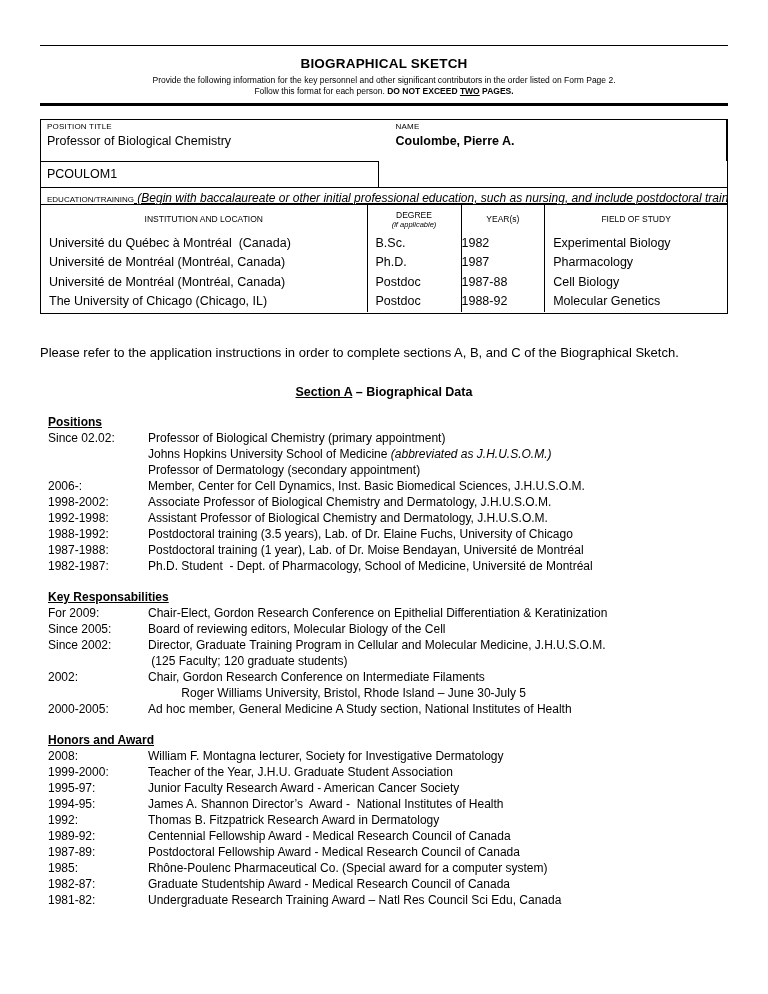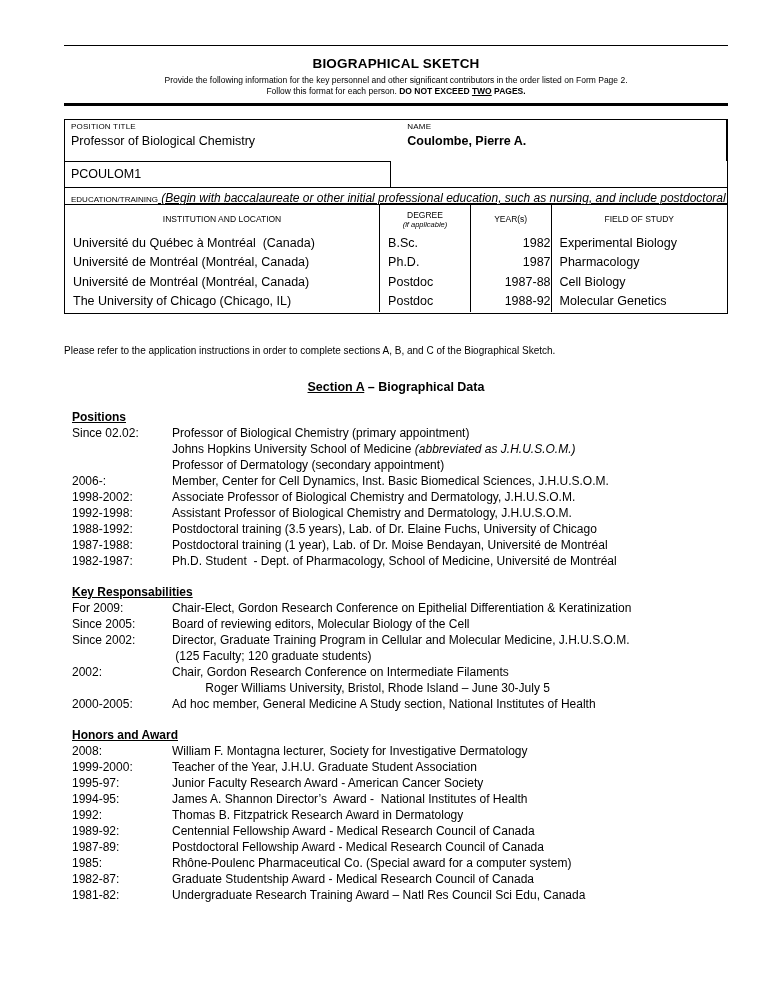--- a/index.html
+++ b/index.html
@@ -1,21 +1,21 @@
 <!DOCTYPE html>
 <html><head>
 <meta charset="utf-8">
 <style>
   * { box-sizing: border-box; }
   html, body { margin: 0; padding: 0; background: #ffffff; }
   .page {
     width: 768px; height: 994px; background: #ffffff; color: #000;
     font-family: "Liberation Sans", sans-serif; position: relative; overflow: hidden;
   }
-  .content { padding: 0 40px; margin-left: 24px; }
+  .content { padding: 0 40px; }
   .rule-top { border-top: 1.5px solid #000; margin-top: 45px; }
   .doc-title { text-align: center; font-size: 13.5px; font-weight: bold; margin-top: 10px; letter-spacing: 0.2px; }
   .instr { text-align: center; font-size: 8.5px; line-height: 1.35; margin-top: 4px; }
   .instr .b { font-weight: bold; }
   .instr .bu { font-weight: bold; text-decoration: underline; }
   .rule-thick { border-top: 3px solid #000; margin-top: 5px; }
 
   .formtable { border: 1px solid #000; margin-top: 13px; font-size: 12.5px; }
   .frow { display: flex; }
   .flabel { font-size: 8px; letter-spacing: 0.2px; }
@@ -32,24 +32,24 @@
   .hcell { border-right: 1px solid #000; display: flex; flex-direction: column; align-items: center; justify-content: center; height: 29px; padding: 2px; }
   .hcell:last-child { border-right: none; }
   .c1 { flex: 0 0 47.6%; }
   .c2 { flex: 0 0 13.7%; }
   .c3 { flex: 0 0 12.2%; }
   .c4 { flex: 1; }
   .if-app { font-style: italic; font-size: 7.5px; text-align: center; }
   .drow { display: flex; }
   .dcell { border-right: 1px solid #000; height: 19.5px; line-height: 19.5px; padding: 0 4px 0 8px; white-space: pre; overflow: hidden; }
   .dcell:last-child { border-right: none; }
-  .dcell.center { text-align: right; padding: 0; }
+  .dcell.center { text-align: left; padding: 0; }
   .dbody { padding-bottom: 1px; }
 
-  .intro { margin-top: 30px; font-size: 10px; line-height: 1.45; max-width: 660px; }
+  .intro { margin-top: 30px; font-size: 13px; line-height: 1.45; max-width: 660px; }
   .section-a-title { text-align: center; font-weight: bold; font-size: 12.5px; margin-top: 22px; }
   .section-a-title .u { text-decoration: underline; }
 
   .sect { margin-top: 16px; margin-left: 8px; }
   .sect-heading { font-weight: bold; text-decoration: underline; font-size: 12px; margin-bottom: 1px; }
   .item { display: flex; font-size: 12px; line-height: 16px; }
   .item-label { flex: 0 0 100px; white-space: pre; }
   .item-text { flex: 1; white-space: pre; overflow: hidden; }
   .it { font-style: italic; }
 </style>

